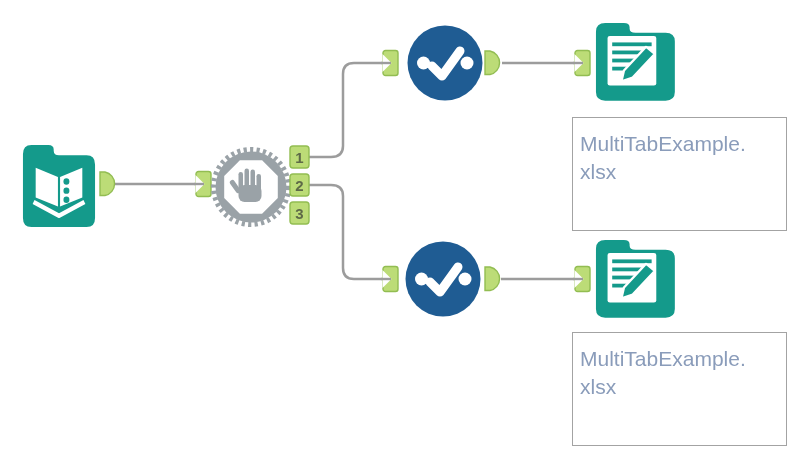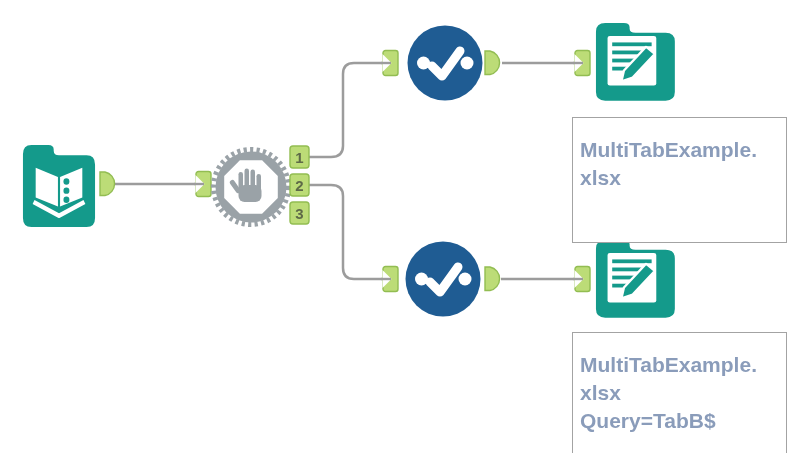--- a/index.html
+++ b/index.html
@@ -1,22 +1,22 @@
 <!DOCTYPE html>
 <html style="--teal: #149a8b; --blue: #1f5c93; --gray: #9aa2a7; --anchor-fill: #bcdc77; --anchor-border: #92bd52; --anchor-text: #5e6a48; --wire: #9c9c9c; --annotation-text: #8a9cba; --annotation-border: #a3a3a3; --canvas-bg: #ffffff;"><head>
 <meta charset="utf-8">
 <style>
   html,body{margin:0;padding:0;background:var(--canvas-bg,#fff);}
   .canvas{position:relative;width:811px;height:453px;background:var(--canvas-bg,#fff);
           font-family:"Liberation Sans", sans-serif;overflow:hidden;}
   .canvas svg{position:absolute;left:0;top:0;}
   .annotation{position:absolute;width:199px;height:88px;background:#fff;
               border:1.5px solid var(--annotation-border,#a3a3a3);
-              padding:18px 7px;color:var(--annotation-text,#8a9cba);
-              font-size:21px;font-weight:bold;line-height:28px;}
+              padding:12px 7px;color:var(--annotation-text,#8a9cba);
+              font-size:21px;font-weight:normal;line-height:28px;}
   .annotation div{white-space:nowrap;overflow:hidden;}
   .ann-a{left:572px;top:117px;}
   .ann-b{left:572px;top:332px;}
   .anchor-num{font:bold 15px "Liberation Sans",sans-serif;fill:var(--anchor-text,#5e6a48);}
 </style>
 </head>
 <body>
 
 <div class="canvas">
 
@@ -124,16 +124,15 @@
 </svg>
 
 <div class="annotation ann-a">
   <div>MultiTabExample.</div>
   <div>xlsx</div>
 </div>
 
 <div class="annotation ann-b">
   <div>MultiTabExample.</div>
   <div>xlsx</div>
-  <div>Query=TabB$</div>
 </div>
 
 </div>
 
 </body></html>

